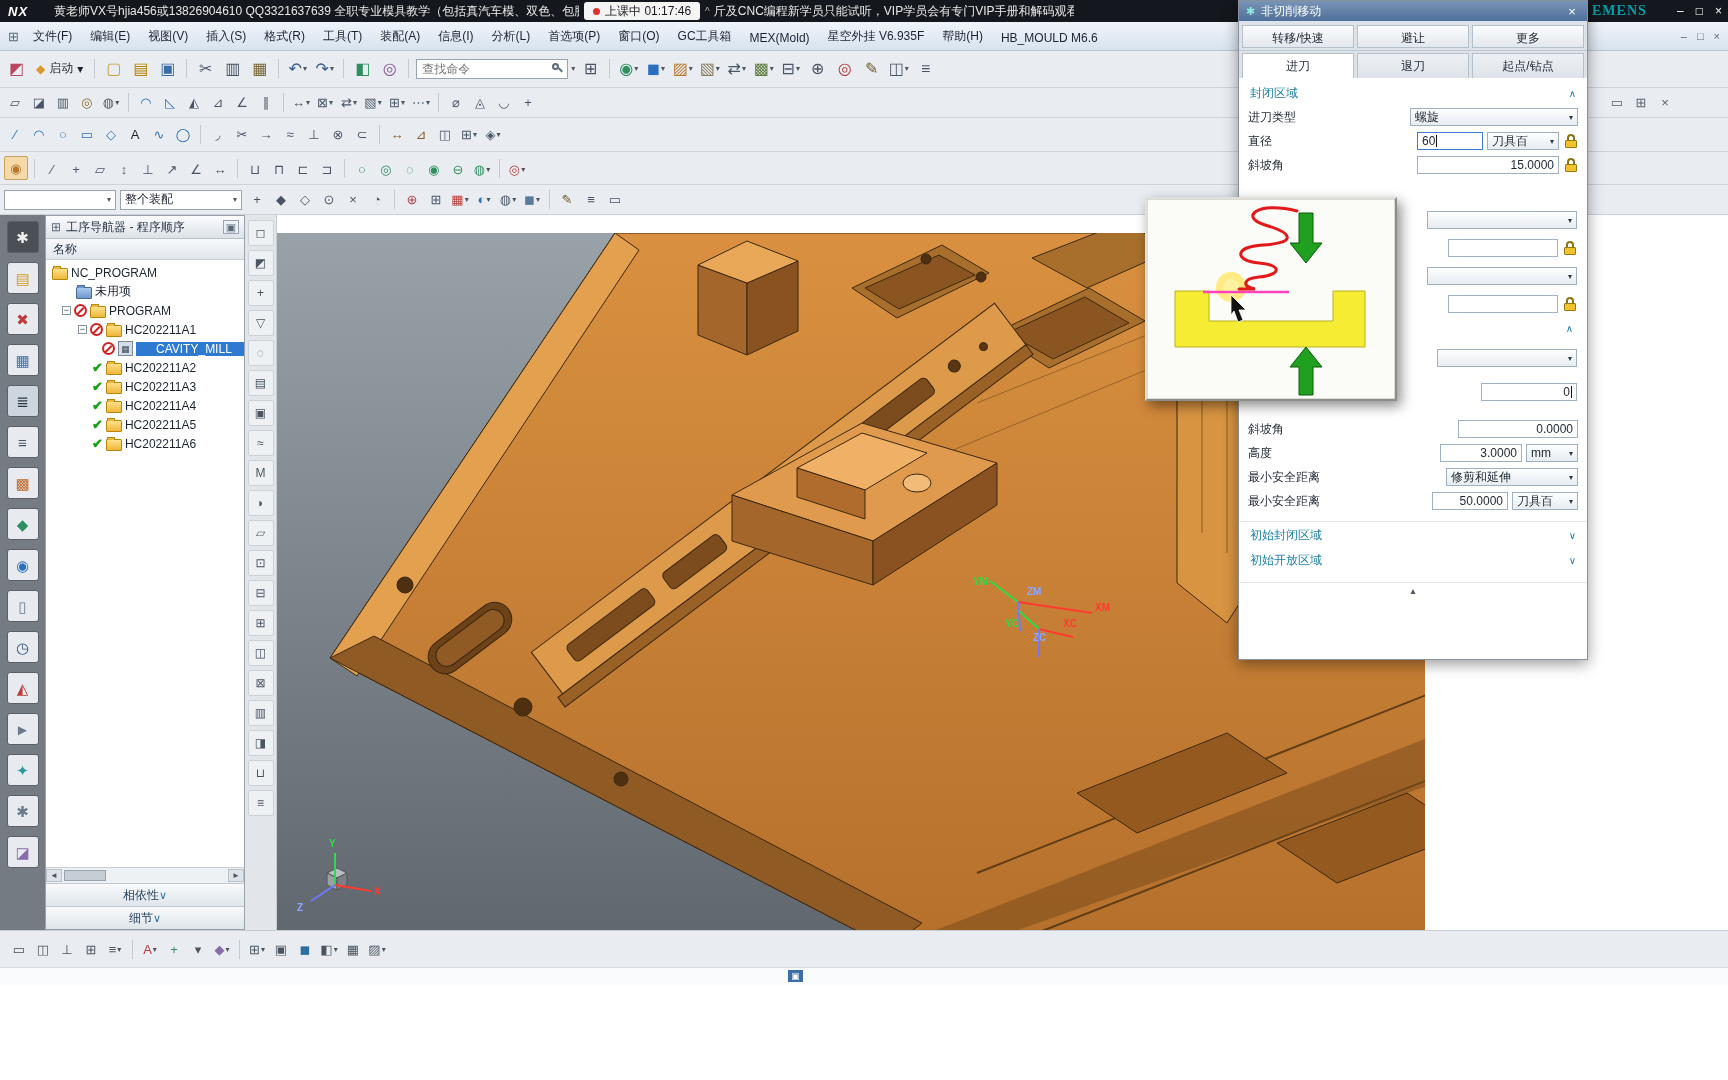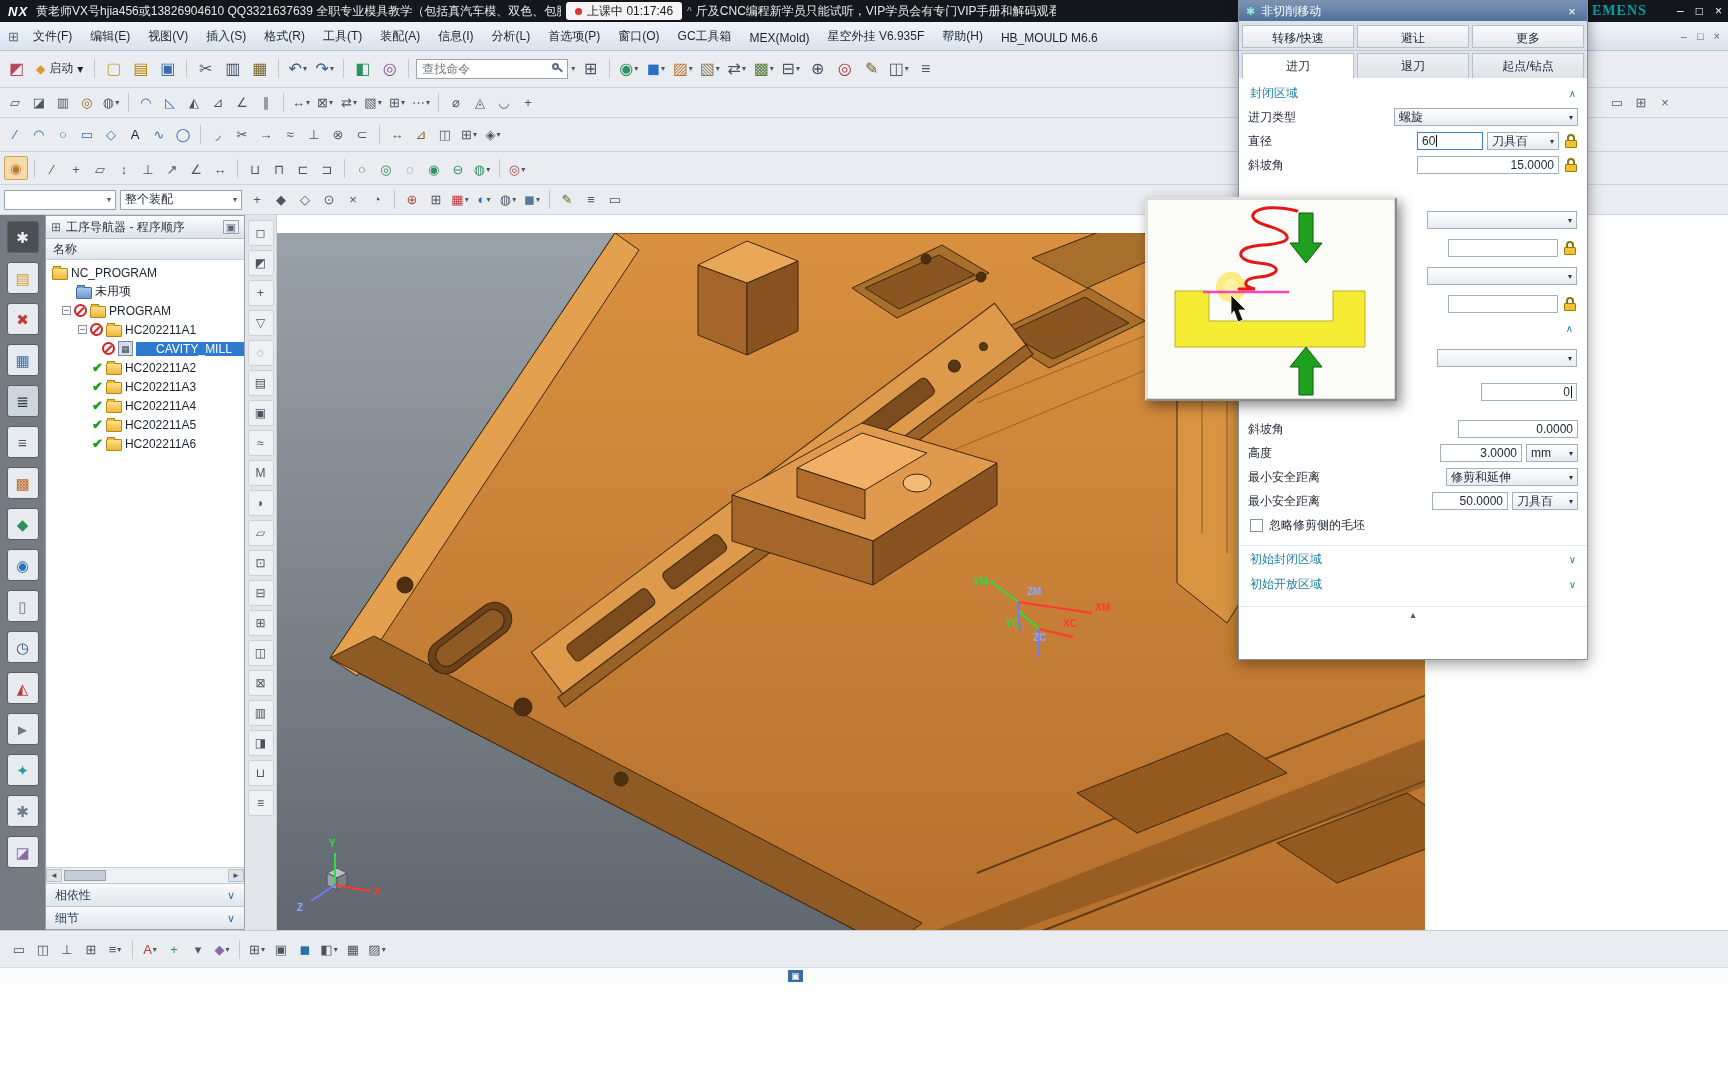--- a/index.html
+++ b/index.html
@@ -1,21 +1,21 @@
 <!DOCTYPE html>
 <html><head>
 <meta charset="utf-8">
 <style>
   html,body{margin:0;padding:0}
   body{width:1728px;height:1080px;position:relative;overflow:hidden;background:#fff;
        font-family:"Liberation Sans",sans-serif;-webkit-font-smoothing:antialiased}
   
   .titlebar{position:absolute;left:0;top:0;width:1728px;height:22px;background:#14171d;color:#e8e8e8;
             display:flex;align-items:center;font-size:12px;z-index:5}
-  .nx-logo{color:#fff;font-weight:bold;font-style:italic;margin:0 8px 0 8px;font-size:13px;letter-spacing:1px}
+  .nx-logo{color:#fff;font-weight:bold;font-style:italic;margin:0 26px 0 8px;font-size:13px;letter-spacing:1px}
   .tb-title{white-space:nowrap;overflow:hidden;max-width:525px}
   .class-chip{display:flex;align-items:center;gap:5px;background:#f4f4f4;color:#1a1a1a;border-radius:3px;
               padding:1px 9px;margin:0 5px;font-size:12px;height:16px}
   .reddot{width:7px;height:7px;border-radius:50%;background:#e03030}
   .chip-caret{color:#bbb;font-size:10px;margin-right:4px}
   .tb-title2{white-space:nowrap;overflow:hidden;max-width:360px}
   .brand{position:absolute;left:1592px;top:3px;color:#00a0a8;font-weight:bold;font-size:14px;letter-spacing:1px;font-family:"Liberation Serif",serif}
   .winctl{position:absolute;right:6px;top:0;height:22px;display:flex;gap:12px;align-items:center;color:#fff;font-size:12px}
   .winctl span{cursor:default}
   
@@ -77,21 +77,21 @@
   .fold.blue::before{background:#6d98cf;border-color:#4a6a9a}
   .opico{width:13px;height:13px;background:#d4dde6;border:1px solid #7a8a9a;font-size:9px;color:#3a4a5a;display:flex;
          align-items:center;justify-content:center;flex:0 0 auto}
   .sel{background:#2f7ad1;color:#fff;padding:0 20px}
   .nav-hscroll{height:15px;background:#eef1f4;border-top:1px solid #c8cfd6;display:flex;align-items:center}
   .sb-btn{width:16px;height:13px;font-size:8px;color:#4a5560;display:flex;align-items:center;justify-content:center;
           background:#dde3e8;border:1px solid #b8c0c8;box-sizing:border-box}
   .sb-track{flex:1;position:relative;height:13px}
   .sb-thumb{position:absolute;left:2px;top:1px;width:42px;height:11px;background:#c6cdd4;border:1px solid #99a4ae;box-sizing:border-box}
   .nav-sec{height:22px;background:linear-gradient(#f8fafc,#dfe5eb);border-top:1px solid #c0c8d0;display:flex;
-           align-items:center;justify-content:space-between;padding:0 9px;font-size:12px;color:#1c3a55}
+           align-items:center;justify-content:center;padding:0 9px;font-size:12px;color:#1c3a55}
   .nav-sec .chev{color:#2a6fa5;font-size:11px}
   
   .midstrip{position:absolute;left:245px;top:215px;width:32px;height:715px;background:#e2e6ea;border-right:1px solid #c5ccd2;
             display:flex;flex-direction:column;align-items:center;padding-top:5px;gap:4px;box-sizing:border-box;z-index:3}
   .midstrip .ticon{width:24px;height:24px;background:#eef1f4;border:1px solid #ccd2d8}
   .midstrip .ticon .g{font-size:12px}
   
   .viewport{position:absolute;left:277px;top:233px;width:1148px;height:715px;overflow:hidden;z-index:1}
   
   .bottombar{position:absolute;left:0;top:930px;width:1728px;height:37px;background:#e9edf1;border-top:1px solid #c5ccd2;
@@ -975,21 +975,21 @@
     <span class="tab2">起点/钻点</span>
   </div>
   <div class="dlg-body">
     <div class="sec-h">
       <span>封闭区域</span>
       <span class="chev">∧</span>
     </div>
     <div class="frow">
       <label>进刀类型</label>
       <span class="spring"></span>
-      <div class="dd" style="width:184px">
+      <div class="dd" style="width:168px">
         <span>螺旋</span>
         <span class="cr">▾</span>
       </div>
     </div>
     <div class="frow">
       <label>直径</label>
       <span class="spring"></span>
       <div class="numin edit" style="width:66px">
         <span>60</span>
         <span class="ibeam"></span>
@@ -1066,24 +1066,20 @@
       <label>最小安全距离</label>
       <span class="spring"></span>
       <div class="numin" style="width:76px">
         <span>50.0000</span>
       </div>
       <div class="dd" style="width:66px">
         <span>刀具百</span>
         <span class="cr">▾</span>
       </div>
     </div>
-    <div class="chkrow">
-      <span class="chk"></span>
-      <label>忽略修剪侧的毛坯</label>
-    </div>
     <div class="sec-h line">
       <span>初始封闭区域</span>
       <span class="chev">∨</span>
     </div>
     <div class="sec-h">
       <span>初始开放区域</span>
       <span class="chev">∨</span>
     </div>
     <div class="scrollup">
       <span>▴</span>

